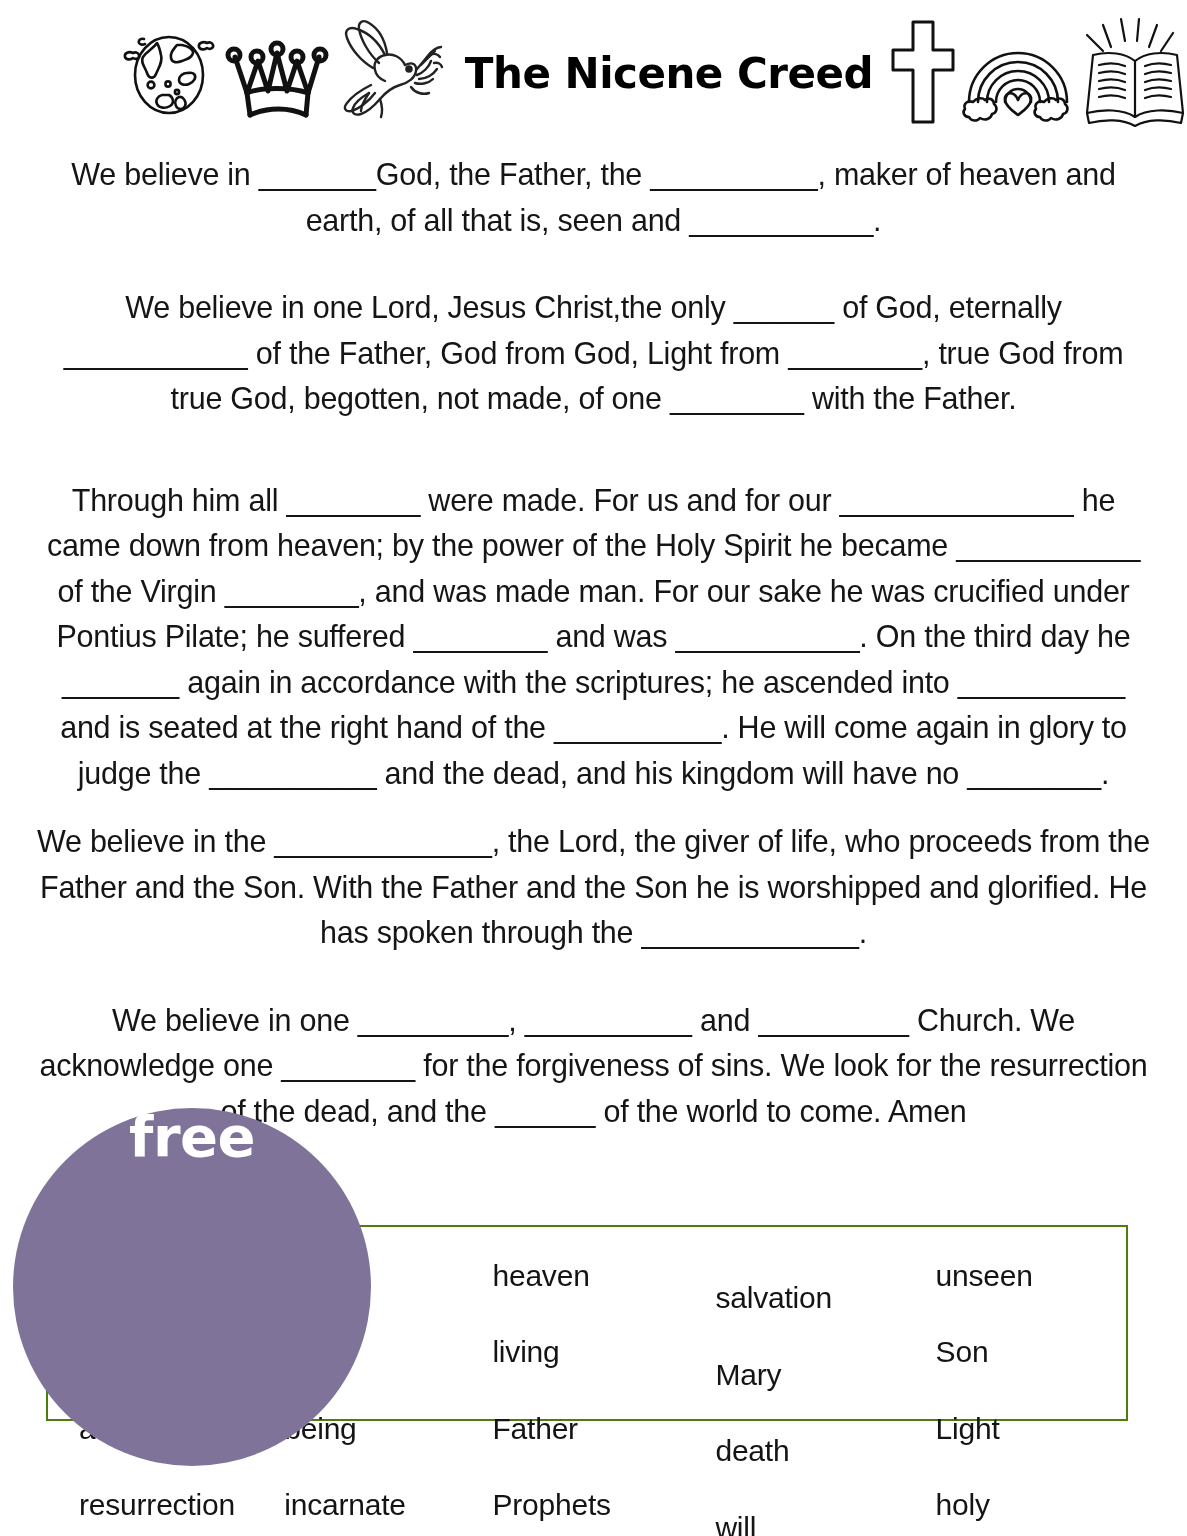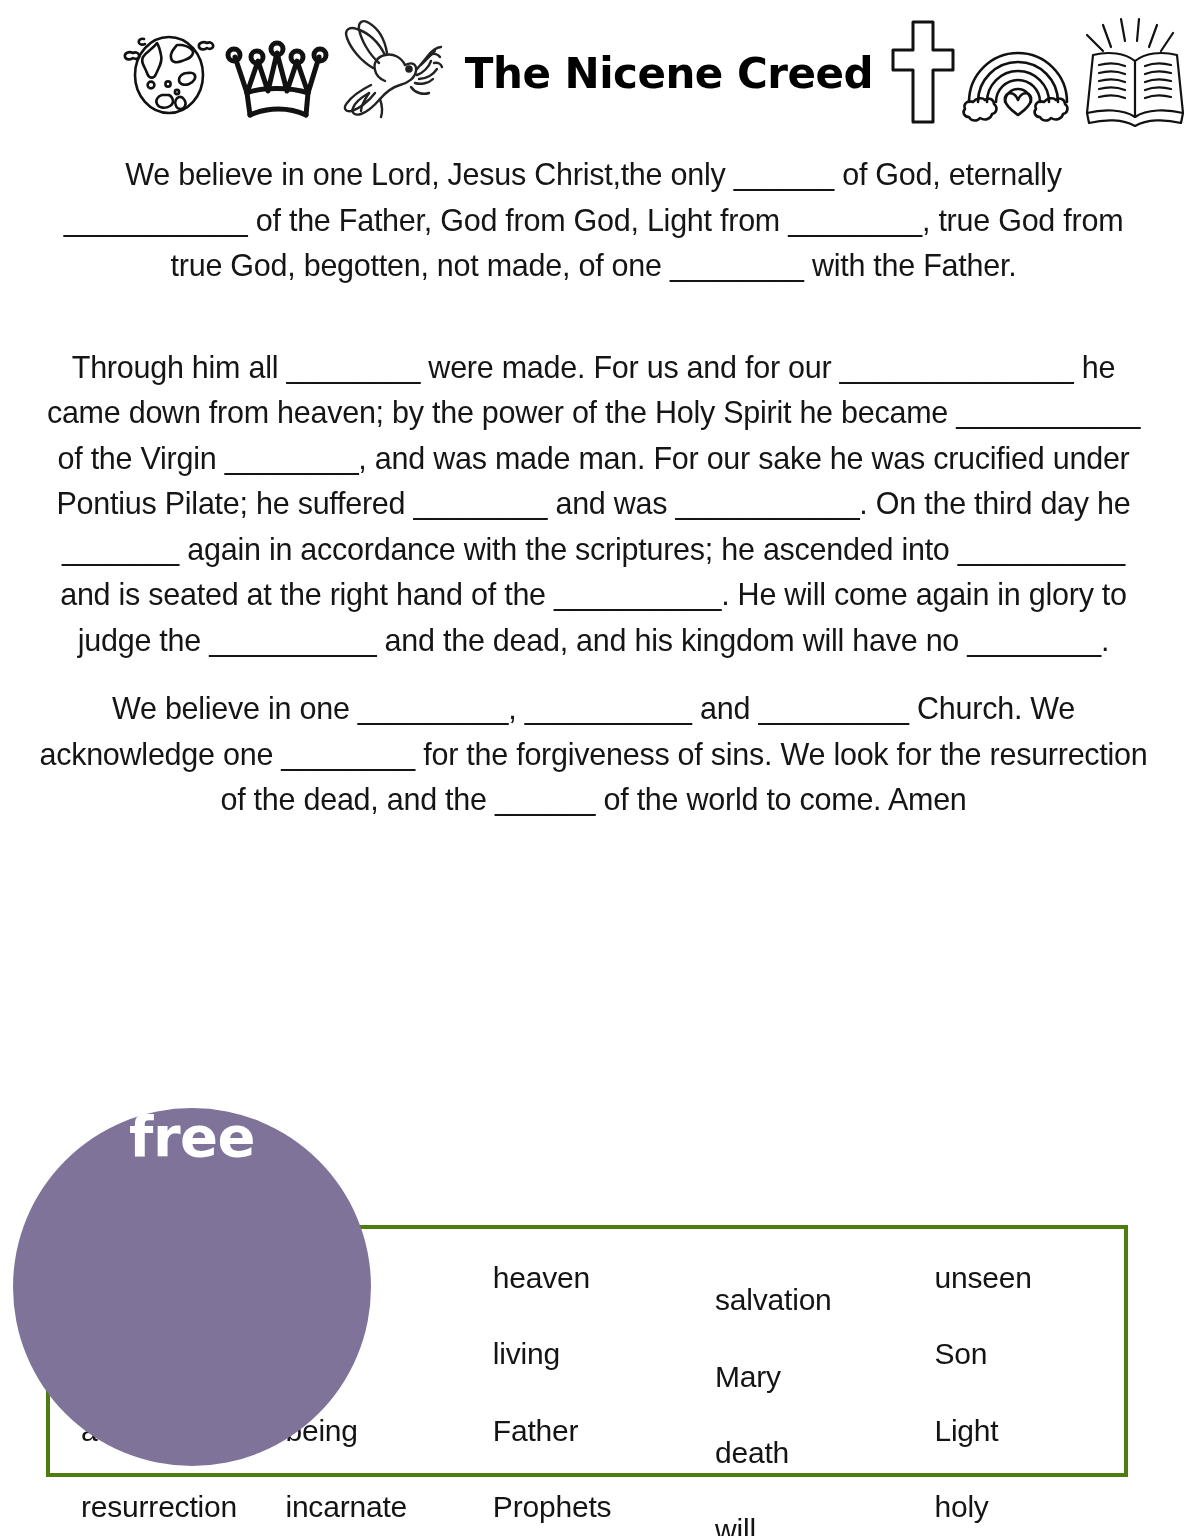--- a/index.html
+++ b/index.html
@@ -66,22 +66,22 @@
   #para-2 { margin-bottom: 56px; }
   #para-3 { margin-bottom: 23px; }
   #para-4 { margin-bottom: 42px; }
 
   
   #word-bank {
     position: absolute;
     left: 46px;
     top: 1225px;
     width: 1082px;
-    height: 252px;
-    border: 4px solid #4d7c0f;
+    height: 196px;
+    border: 2px solid #4d7c0f;
     background: #ffffff;
   }
   #word-bank-grid {
     width: 100%;
     height: 100%;
     display: grid;
     grid-template-columns: 19.5% 19.5% 20.5% 19.5% 21%;
     grid-template-rows: repeat(5, 1fr);
     align-items: center;
     padding: 10px 0 8px 0;
@@ -213,22 +213,24 @@
       <path d="M58 48 L58 104"></path>
       <path d="M10 100 L12 110 C28 106 46 106 58 113 C70 106 88 106 104 110 L106 100"></path>
       <path d="M22 52 C30 50 40 50 48 53 M22 60 C30 58 40 58 48 61 M22 68 C30 66 40 66 48 69 M22 76 C30 74 40 74 48 77 M22 84 C30 82 40 82 48 85"></path>
       <path d="M68 53 C76 50 86 50 94 52 M68 61 C76 58 86 58 94 60 M68 69 C76 66 86 66 94 68 M68 77 C76 74 86 74 94 76 M68 85 C76 82 86 82 94 84"></path>
     </svg>
   </span>
 
 </div>
 
 <div id="creed-body">
+  <p class="creed-para" id="para-1">We believe in _______God, the Father, the __________, maker of heaven and earth, of all that is, seen and ___________.</p>
   <p class="creed-para" id="para-2">We believe in one Lord, Jesus Christ,the only ______ of God, eternally ___________ of the Father, God from God, Light from ________, true God from true God, begotten, not made, of one ________ with the Father.</p>
   <p class="creed-para" id="para-3">Through him all ________ were made. For us and for our ______________ he came down from heaven; by the power of the Holy Spirit he became ___________ of the Virgin ________, and was made man. For our sake he was crucified under Pontius Pilate; he suffered ________ and was ___________. On the third day he _______ again in accordance with the scriptures; he ascended into __________ and is seated at the right hand of the __________. He will come again in glory to judge the __________ and the dead, and his kingdom will have no ________.</p>
+  <p class="creed-para" id="para-4">We believe in the _____________, the Lord, the giver of life, who proceeds from the Father and the Son. With the Father and the Son he is worshipped and glorified. He has spoken through the _____________.</p>
   <p class="creed-para" id="para-5">We believe in one _________, __________ and _________ Church. We acknowledge one ________ for the forgiveness of sins. We look for the resurrection of the dead, and the ______ of the world to come. Amen</p>
 </div>
 
 <div id="word-bank">
   <div id="word-bank-grid">
     <span class="bank-word bank-col-1">resurrection</span>
     <span class="bank-word bank-col-2">gotten</span>
     <span class="bank-word bank-col-3">heaven</span>
     <span class="bank-word bank-col-4">salvation</span>
     <span class="bank-word bank-col-5">unseen</span>

